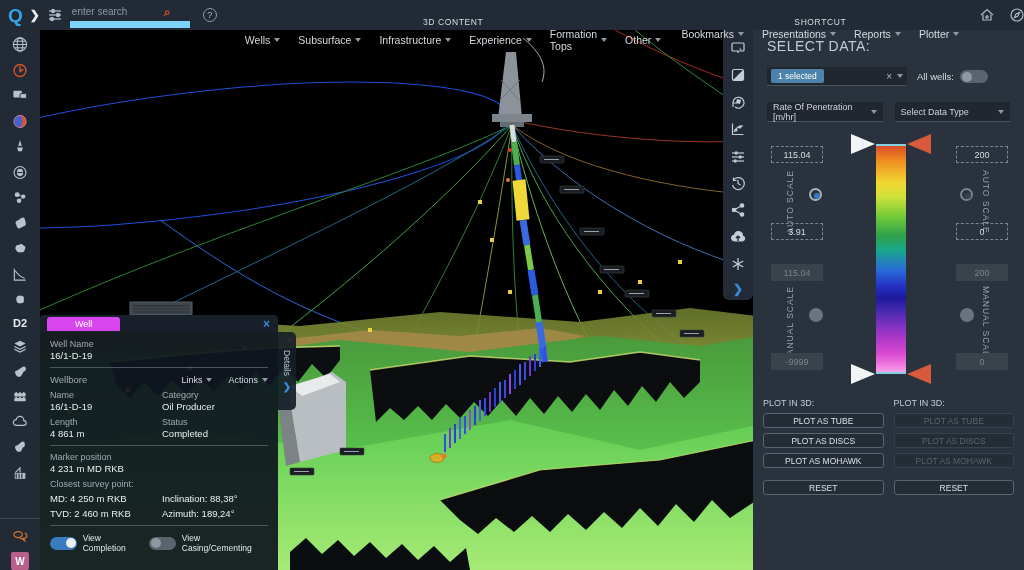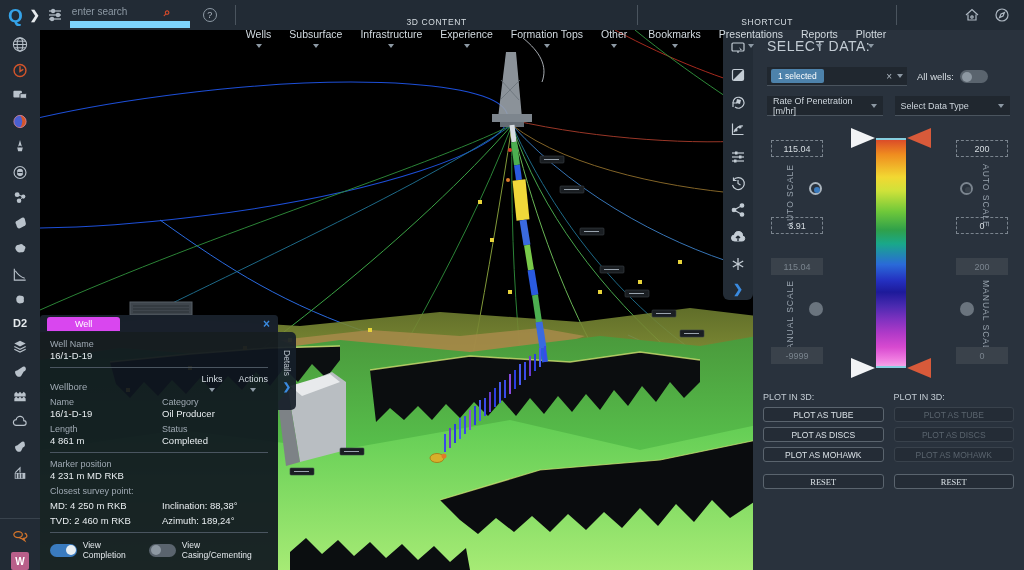--- a/index.html
+++ b/index.html
@@ -19,21 +19,21 @@
   .searchwrap input { background:transparent; border:none; outline:none; color:#cdd5dc;
     font-size:10px; width:92px; }
   .searchwrap input::placeholder { color:#8d99a4; }
   .mag { color:#d84a2a; font-size:12px; font-weight:bold; }
   .help { width:14px; height:14px; border:1px solid #8d99a4; border-radius:50%;
     color:#aeb8c2; font-size:9px; display:flex; align-items:center; justify-content:center; margin-left:6px; }
   .vdiv { width:1px; height:20px; background:#4a545e; margin:0 10px; }
   .menu-group { display:flex; flex-direction:column; align-items:center; height:30px; justify-content:flex-start; padding-top:18px; }
   .group-label { font-size:8.5px; letter-spacing:.6px; color:#d6dde2; line-height:1.1; }
   .group-items { display:flex; gap:18px; margin-top:1px; }
-  .menu-item { display:flex; align-items:center; gap:4px; color:#d2dae0; font-size:10.5px; cursor:pointer;flex-direction:column; }
+  .menu-item { display:flex; align-items:center; gap:4px; color:#d2dae0; font-size:10.5px; cursor:pointer; }
   .caret { width:0; height:0; border-left:3.5px solid transparent; border-right:3.5px solid transparent;
     border-top:4px solid #8d99a4; display:inline-block; }
   .top-icons { margin-left:auto; display:flex; gap:14px; padding-right:14px; }
   .top-icons svg { stroke:#aeb8c2; }
 
   
   .sidebar { position:absolute; left:0; top:30px; width:40px; height:540px;
     background:#222b35; display:flex; flex-direction:column; align-items:center;
     padding:6px 0 0 0; gap:8.5px; z-index:25; }
   .side-icon { width:20px; height:17px; display:flex; align-items:center; justify-content:center; }
@@ -65,21 +65,21 @@
   .chiprow { display:flex; align-items:center; margin:0 14px; gap:10px; }
   .chipselect { flex:0 0 140px; display:flex; align-items:center; background:#20272f;
     border-bottom:1px solid #4a545e; height:19px; padding:9px 4px; gap:5px; }
   .chip { background:#4d82ab; color:#fff; font-size:8.5px; padding:2px 7px; border-radius:2px; }
   .chip-x { margin-left:auto; color:#aeb8c2; font-size:10px; }
   .allwells { display:flex; align-items:center; gap:6px; font-size:9.5px; }
   .toggle { width:28px; height:13px; border-radius:7px; background:#5a646e; position:relative; }
   .toggle .knob { position:absolute; top:1.5px; left:2px; width:10px; height:10px; border-radius:50%; background:#8d98a2; }
   .toggle.on { background:#3a7bbf; }
   .toggle.on .knob { left:16px; background:#e8eef2; }
-  .ddrow { display:flex; margin:10px 14px 0; gap:12px; }
+  .ddrow { display:flex; margin:16px 14px 0; gap:12px; }
   .dd { flex:1; display:flex; align-items:center; justify-content:space-between;
     background:#20272f; border-bottom:1px solid #4a545e; height:20px; padding:0 6px; font-size:9px; color:#cdd5dc; }
 
   
   .scale { position:relative; height:258px; margin-top:14px; }
   .gradbar { position:absolute; left:123px; top:8px; width:30px; height:230px;
     background:linear-gradient(to bottom,#d8432a 0%,#ef8b1f 7%,#f2d832 17%,#cfe23a 23%,#6fc83a 32%,#2fa04a 40%,#19a88a 46%,#2a6ad8 55%,#2430c0 62%,#1d1a9a 67%,#4a2ab0 73%,#8032c0 79%,#b13ac8 85%,#d84ad0 91%,#ef7ae0 96%,#f8b0ea 100%); }
   .gradcap { position:absolute; left:0; width:30px; height:2px; background:#86cfe0; }
   .tri { position:absolute; width:0; height:0; }
   .tri.wr { border-top:10px solid transparent; border-bottom:10px solid transparent; border-left:24px solid #f2f4f6; }
@@ -99,21 +99,21 @@
   .radio.dim::after { content:""; position:absolute; left:2.5px; top:2.5px; width:6px; height:6px;
     border-radius:50%; background:#39424c; }
 
   
   .plots { display:flex; margin:4px 10px 0; gap:10px; }
   .pcol { flex:1; }
   .pcol .plabel { font-size:9px; color:#c2cbd3; margin-bottom:5px; }
   .pbtn { height:15px; border:1px solid #5a646e; border-radius:3px; background:#242c36;
     color:#dbe2e7; font-size:8.5px; display:flex; align-items:center; justify-content:center; margin-bottom:5px; }
   .pbtn.dis { border-color:#39424c; color:#5a646e; }
-  .pbtn.reset { margin-top:12px;font-family:Liberation Serif, serif; }
+  .pbtn.reset { margin-top:12px; }
 
   
   .wellpanel { position:absolute; left:40px; top:315px; width:238px; height:255px;
     background:rgba(15,22,31,0.93); border-radius:4px 4px 0 0; z-index:26; color:#e4e9ed; }
   .wp-tabbar { height:17px; display:flex; align-items:center; background:rgba(26,33,44,0.9);
     border-radius:4px 4px 0 0; }
   .wp-tab { background:#d946ef; color:#fff; font-size:9px; padding:2px 28px; border-radius:3px 3px 0 0; margin-left:7px; }
   .wp-close { margin-left:auto; margin-right:8px; color:#3a8adf; font-size:12px; font-weight:bold; }
   .wp-body { padding:7px 10px 0; font-size:9.5px; }
   .wp-label { color:#9fa9b3; font-size:9px; }

